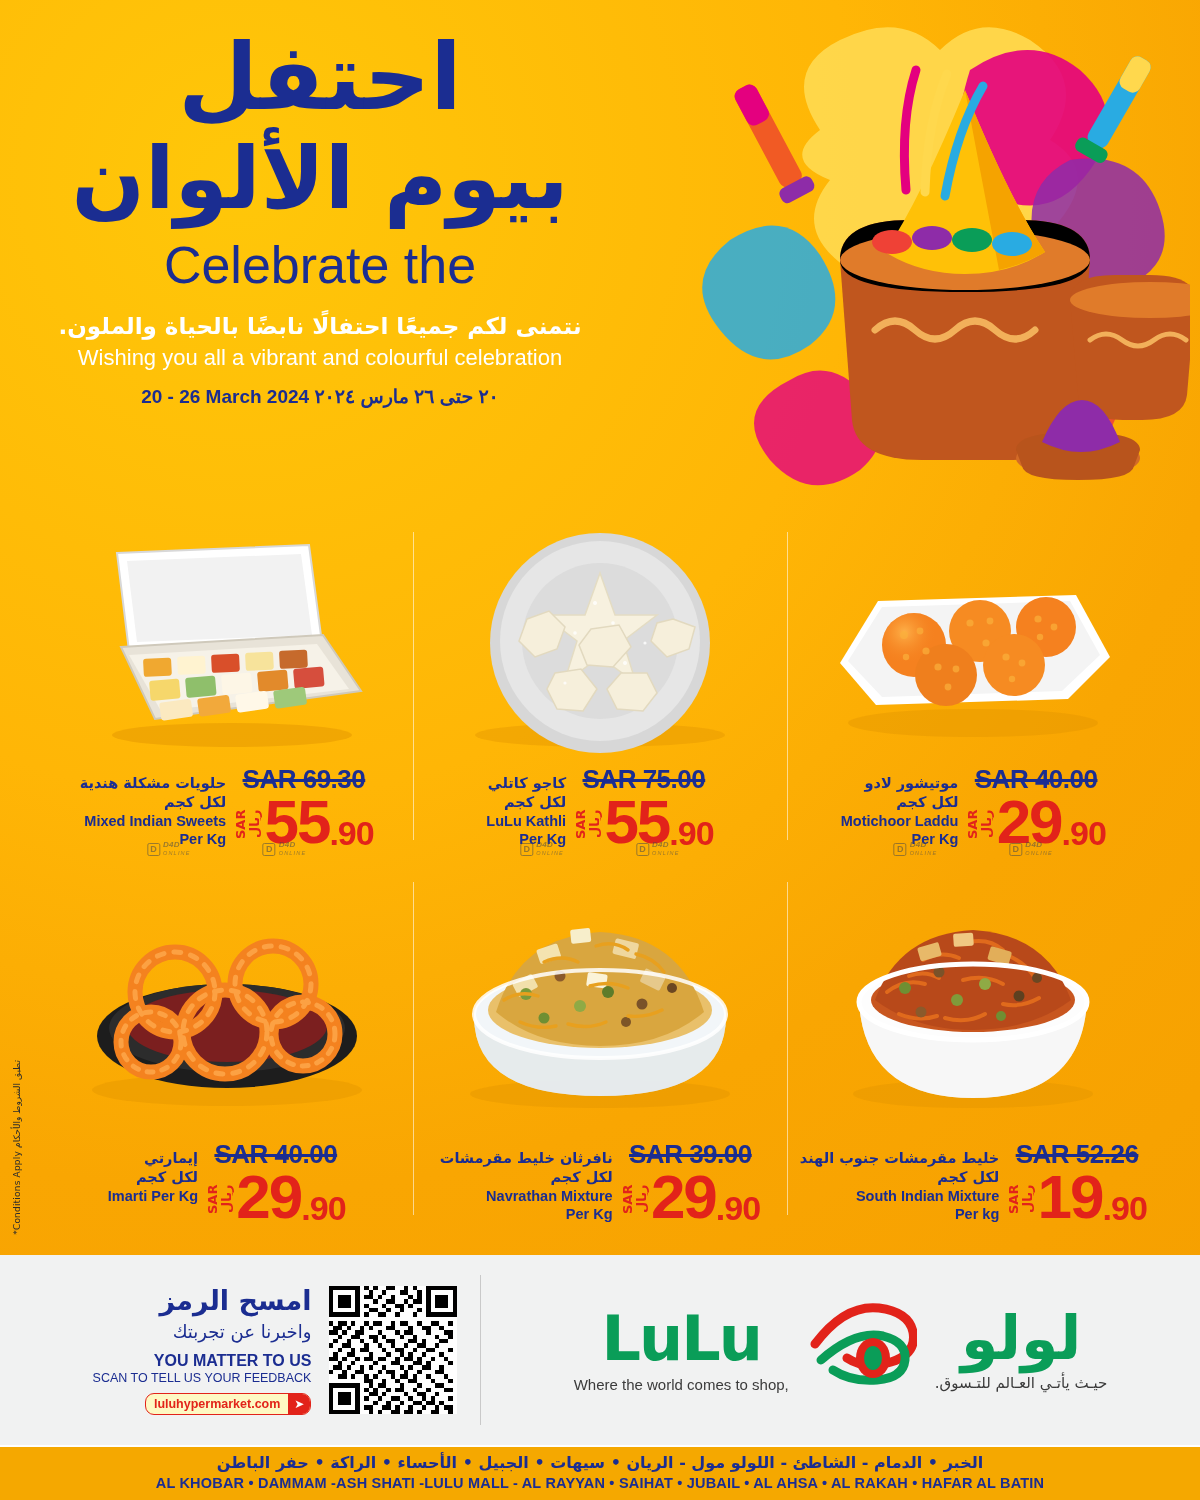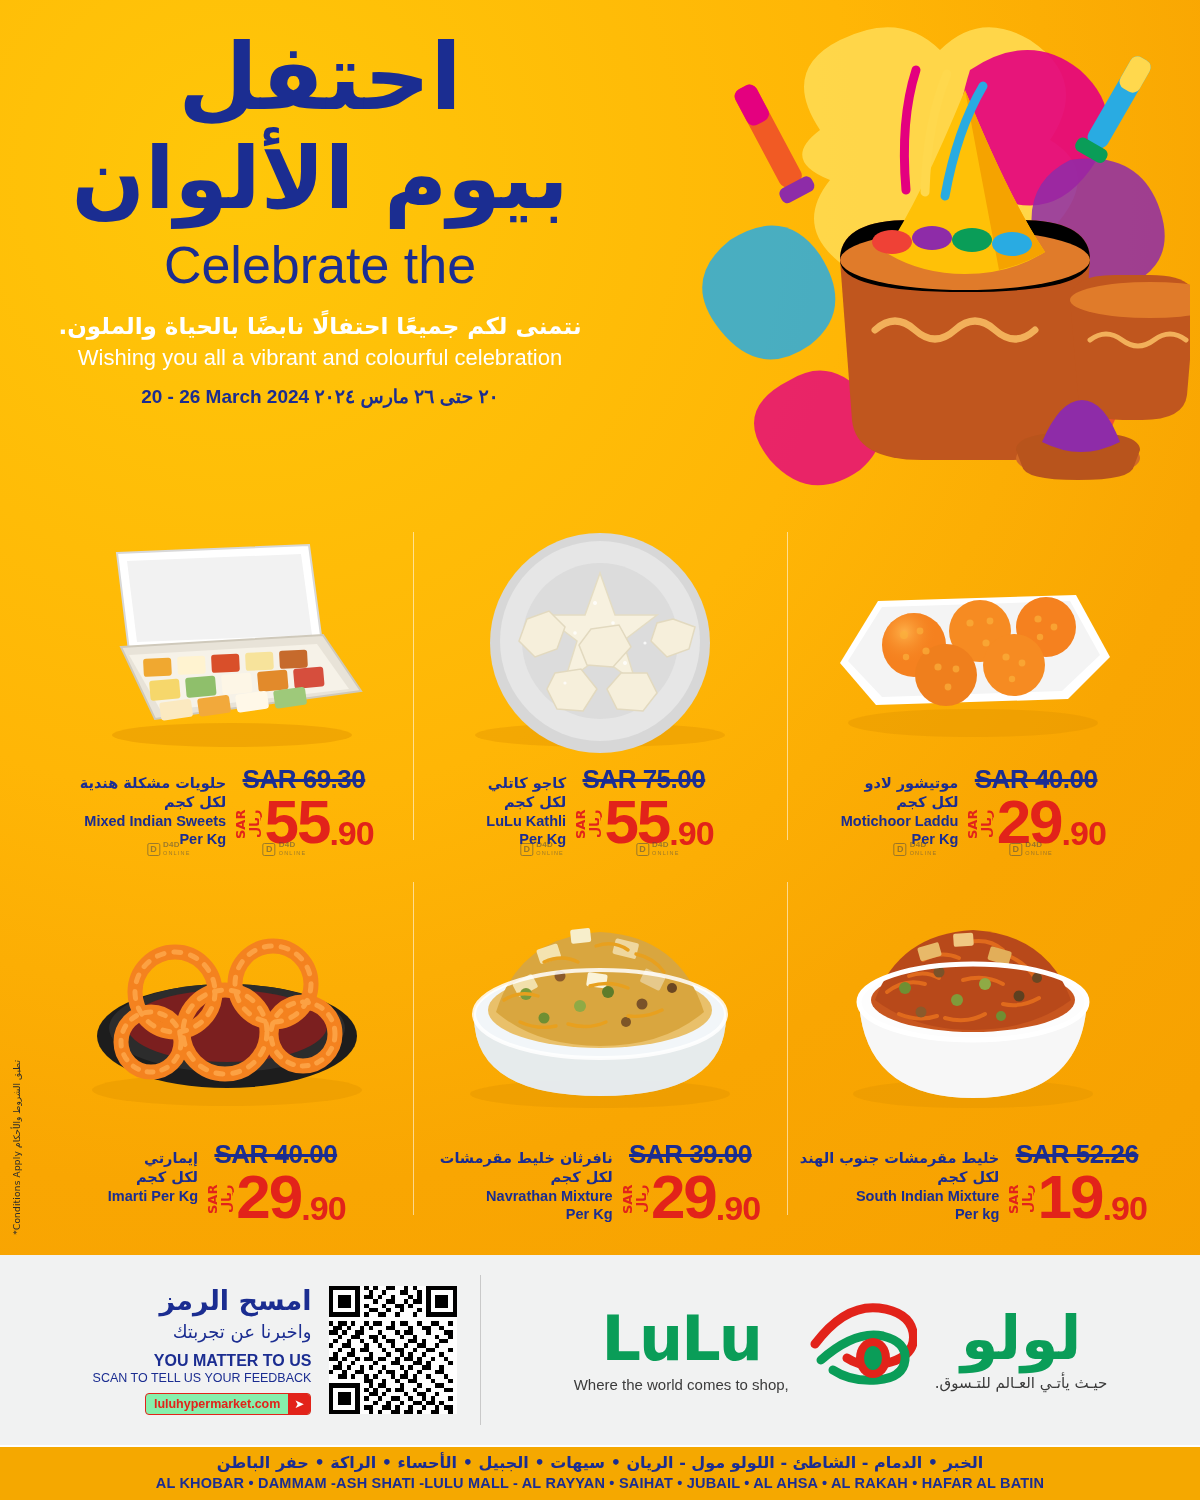--- a/index.html
+++ b/index.html
@@ -153,21 +153,21 @@
   .d4d-b {
     width: 13px; height: 13px;
     border: 1.5px solid #4a4a4a;
     border-radius: 2px;
     font-size: 9px;
     line-height: 11px;
     text-align: center;
     color: #4a4a4a;
     font-weight: bold;
   }
-  .d4d-t { font-size: 8px; line-height: 9px; color: #4a4a4a; font-weight: bold; letter-spacing: 0.3px;}
+  .d4d-t { font-size: 8px; line-height: 9px; color: #4a4a4a; font-weight: bold; letter-spacing: 0.3px; font-style: italic;}
   .d4d-t small { display:block; font-size:5.5px; letter-spacing: 1.2px; font-weight: normal;}
 
   
   .info {
     display: flex;
     align-items: flex-start;
     justify-content: center;
     gap: 8px;
     padding: 0 8px;
     margin-top: 6px;
@@ -284,23 +284,23 @@
   .fb-en2 {
     direction: ltr; text-align: right;
     font-size: 12.5px; color: #1b2d91; margin-top: 1px;
   }
   .fb-url {
     direction: ltr;
     margin-top: 8px;
     display: inline-flex;
     align-items: stretch;
     border: 1.5px solid #e2231a;
-    border-radius: 4px;
+    border-radius: 9px;
     overflow: hidden;
-    background: #86efac;
+    background: #fef9c3;
   }
   .fb-url span {
     font-size: 12.5px;
     color: #e2231a;
     padding: 3px 8px;
     font-weight: bold;
   }
   .fb-url .cursor {
     background: #e2231a;
     color: #fff;

